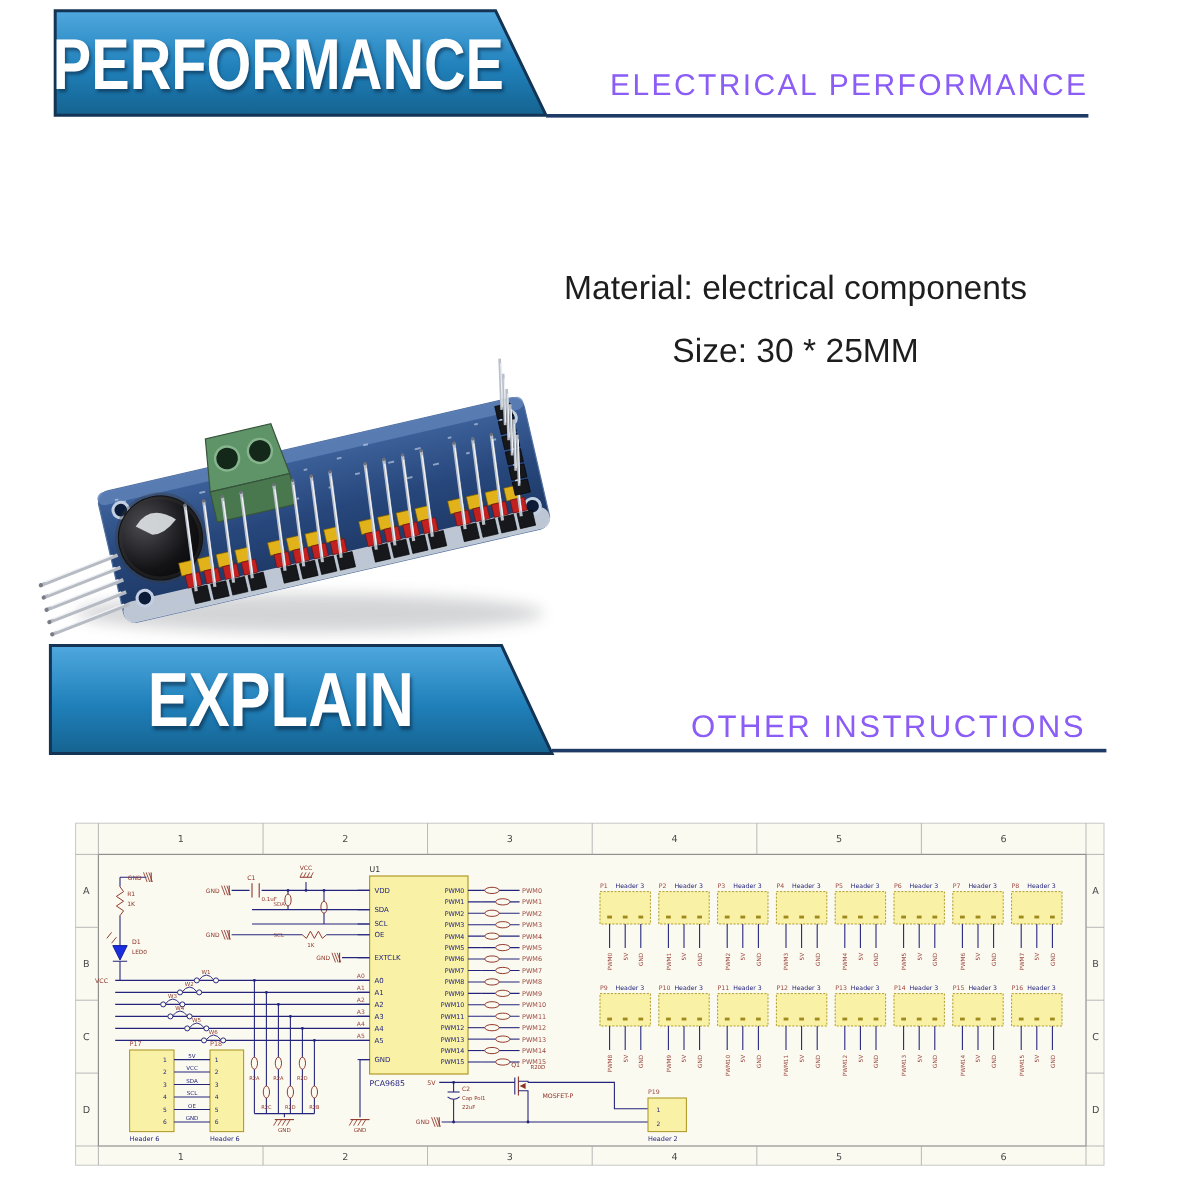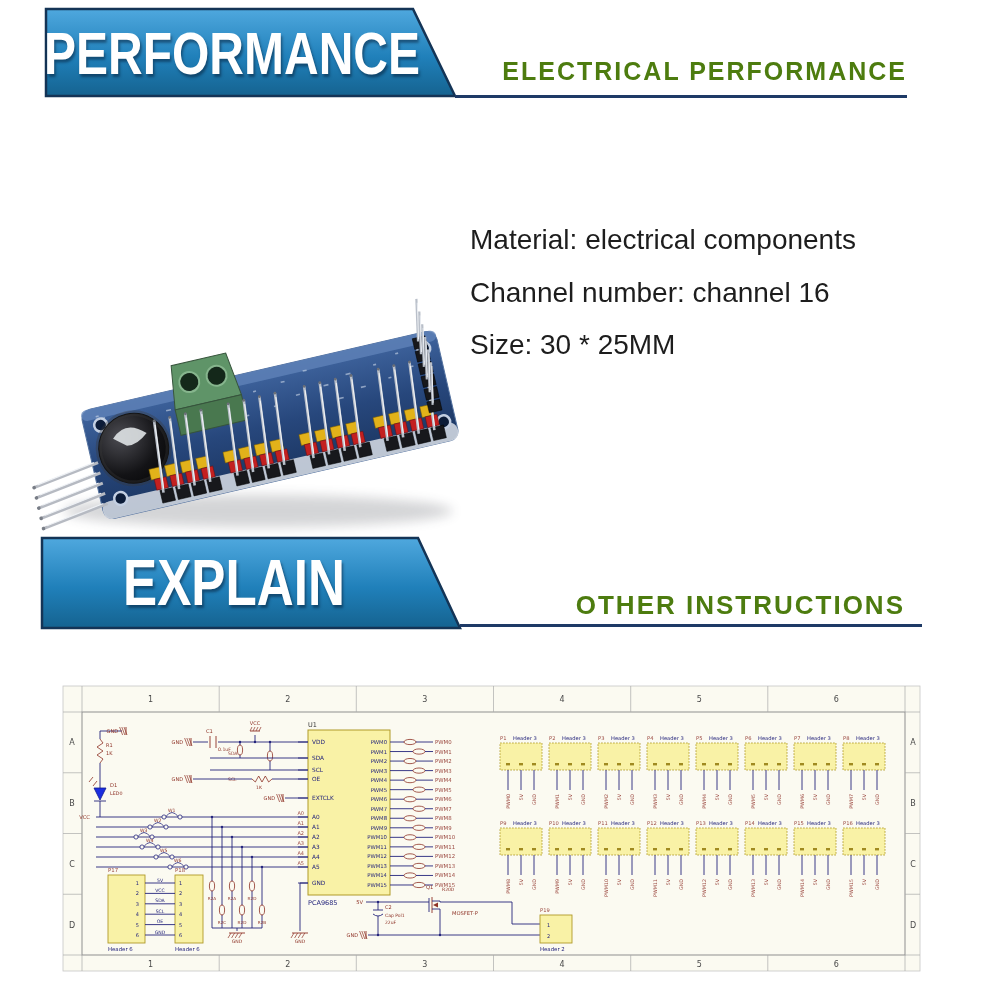--- a/index.html
+++ b/index.html
@@ -3,29 +3,29 @@
 <meta charset="utf-8">
 <style>
   html,body{margin:0;padding:0;background:#fff;}
   .canvas{position:relative;width:1000px;height:1000px;background:#fff;overflow:hidden;
           font-family:"Liberation Sans",sans-serif;}
   .banner-svg{position:absolute;}
   .banner-text{position:absolute;display:flex;align-items:center;justify-content:center;
                color:#fff;font-weight:bold;text-shadow:2px 3px 3px rgba(5,25,50,.5);}
   #perf-text{left:54px;top:10px;width:356px;height:86px;font-size:60px;transform:scaleX(.8);}
   #explain-text{left:48px;top:540px;width:372px;height:86px;font-size:64px;transform:scaleX(.8);}
-  .section-heading{position:absolute;color:#4d7c0f;letter-spacing:2px;white-space:nowrap;font-weight:bold;}
+  .section-heading{position:absolute;color:#8b5cf6;letter-spacing:2px;white-space:nowrap;}
   #heading-electrical{top:57px;right:93px;font-size:25px;}
   #heading-other{top:590px;right:95px;font-size:26px;}
   .rule{position:absolute;background:#1e3a66;height:3px;}
   #rule-performance{left:455px;top:95px;width:452px;}
   #rule-explain{left:460px;top:624px;width:462px;}
   .specs{position:absolute;left:470px;top:226px;list-style:none;margin:0;padding:0;
          font-size:28px;color:#1d1d1d;}
-  .specs li{height:28px;line-height:28px;margin-bottom:24.7px;white-space:nowrap;}
+  .specs li{height:28px;line-height:28px;margin-bottom:24.7px;white-space:nowrap;text-align:center;}
   #photo{position:absolute;left:18px;top:293px;}
   #schem{position:absolute;left:60px;top:683px;}
 </style>
 </head>
 <body>
 
 <div class="canvas">
 
   <svg class="banner-svg" id="perf-banner" style="left:40px;top:4px" width="420" height="98" viewBox="0 0 420 98">
     <defs>
@@ -231,21 +231,20 @@
         <line x1="-180" y1="28.5" x2="-240" y2="37.5" stroke="#eef1f5" stroke-width="1.2"></line>
         <circle cx="-244" cy="39.5" r="1.8" fill="#787d86"></circle>
         <line x1="-176" y1="40" x2="-244" y2="50" stroke="#b6bac2" stroke-width="3"></line>
         <line x1="-180" y1="39" x2="-240" y2="48" stroke="#eef1f5" stroke-width="1.2"></line>
         <circle cx="-244" cy="50" r="1.8" fill="#787d86"></circle>
       </g>
   </svg>
 
   <ul class="specs">
     <li>Material: electrical components</li>
-    <li>Channel number: channel 16</li>
     <li>Size: 30 * 25MM</li>
   </ul>
 
   <svg class="banner-svg" id="explain-banner" style="left:36px;top:533px" width="430" height="100" viewBox="0 0 430 100">
     <polygon points="6,5 382,5 424,95 6,95" fill="url(#g1)" stroke="#143456" stroke-width="2.5"></polygon>
   </svg>
   <div class="banner-text" id="explain-text">EXPLAIN</div>
 
   <div class="section-heading" id="heading-other">OTHER INSTRUCTIONS</div>
   <div class="rule" id="rule-explain"></div>

